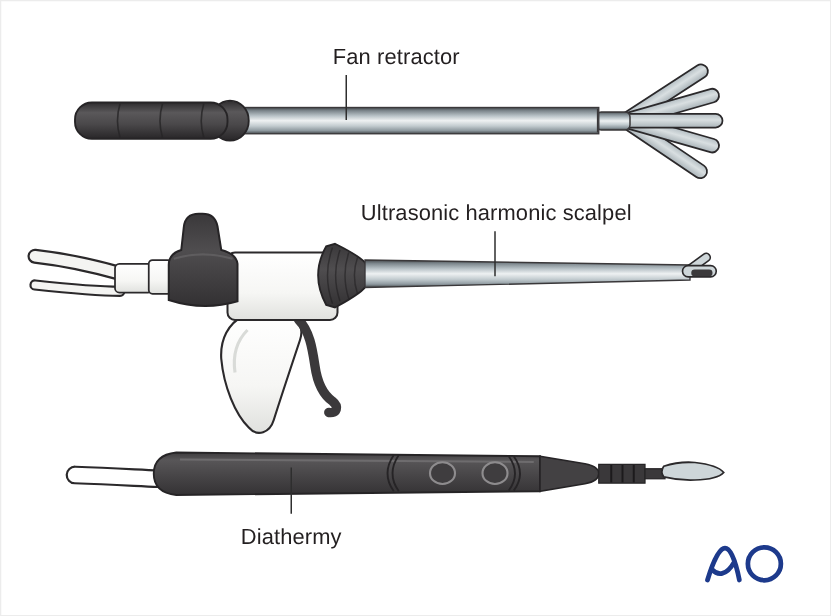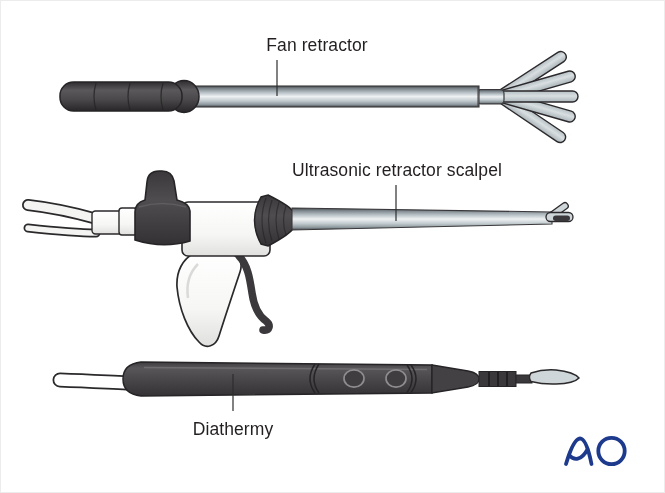--- a/index.html
+++ b/index.html
@@ -162,21 +162,21 @@
     </g>
 
     <g stroke="#2e2e2e" stroke-width="1.2">
       <line x1="277" y1="60" x2="277" y2="96"></line>
       <line x1="396" y1="185" x2="396" y2="221"></line>
       <line x1="233" y1="374" x2="233" y2="411"></line>
     </g>
   </svg>
 
   <div class="label" id="label-fan">Fan retractor</div>
-  <div class="label" id="label-scalpel">Ultrasonic retractor scalpel</div>
+  <div class="label" id="label-scalpel">Ultrasonic harmonic scalpel</div>
   <div class="label" id="label-diathermy">Diathermy</div>
 
   <div id="ao-logo" role="img" aria-label="AO">
     <svg width="68" height="36" viewBox="0 0 68 36">
       <g fill="none" stroke="var(--logo-color,#1d3a8c)" stroke-width="3.8" stroke-linecap="round">
         <path d="M3,31 C7.5,16 12.5,5.5 17,5.5 C21.5,5.5 25.5,16 28.5,31"></path>
         <path d="M6.5,22.5 C11,27.5 18,28 24.5,16.5"></path>
         <circle cx="48.5" cy="18" r="13.2"></circle>
       </g>
     </svg>

